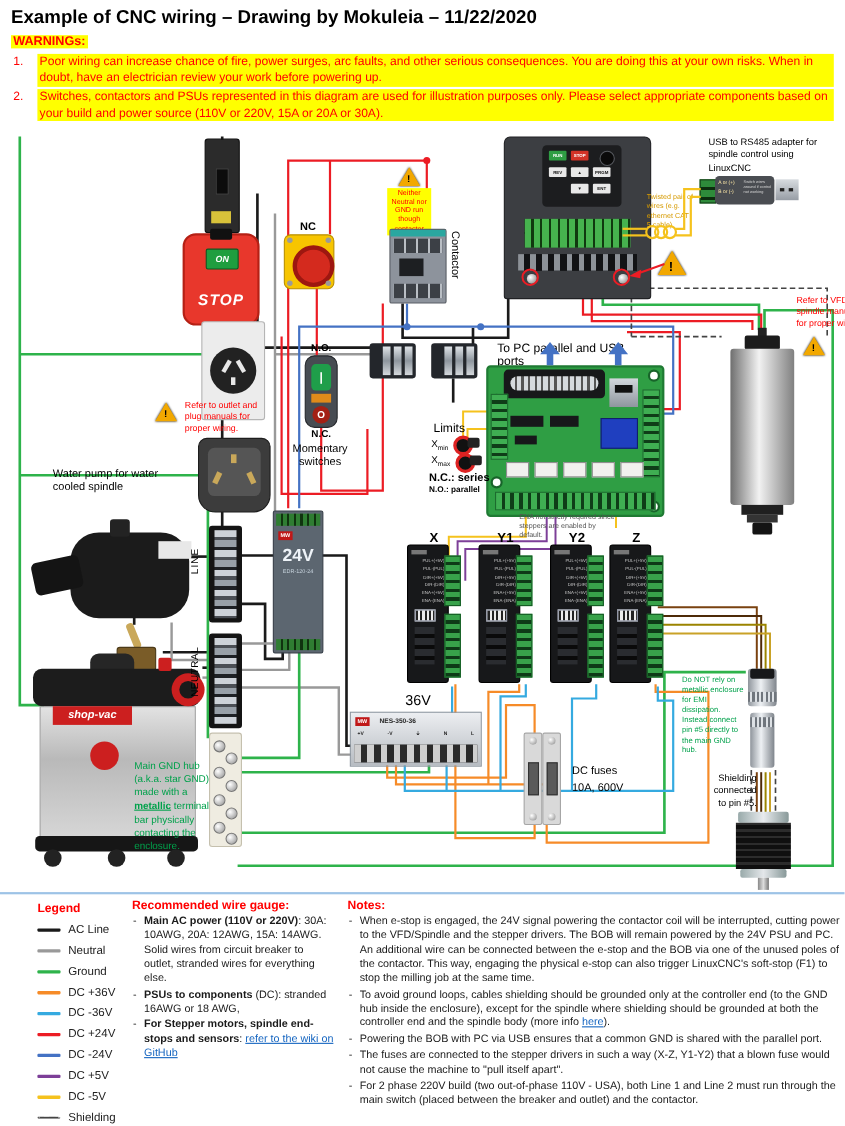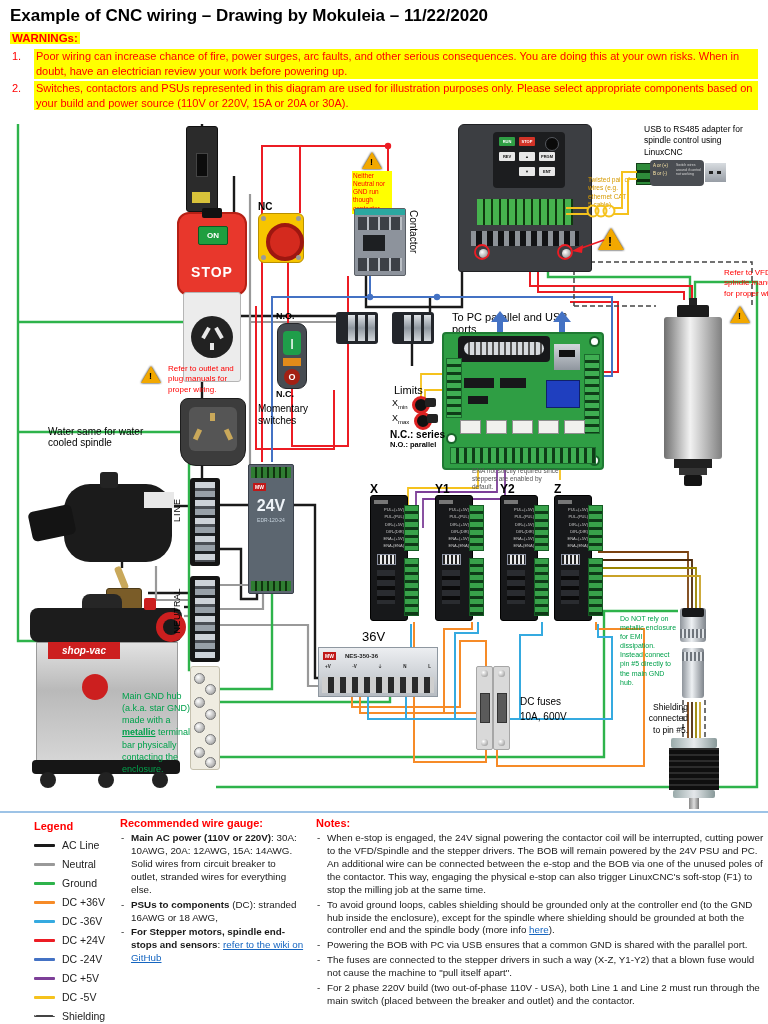--- a/index.html
+++ b/index.html
@@ -15,21 +15,21 @@
   #warnlist{left:10px;top:47px;width:748px;}
   
   svg.wires{left:0;top:0;z-index:1;}
   svg.wtop{left:0;top:0;z-index:3;pointer-events:none;}
   #comps{left:0;top:0;width:768px;height:1024px;z-index:2;}
   
   .lbl{font-size:10px;color:#000;}
   .red{color:#ff0000;}
   .grn{color:#00a14b;}
   .gold{color:#d69a00;}
-  .ctr{}
+  .ctr{text-align:center;}
   .vert{writing-mode:vertical-rl;}
   .vert180{writing-mode:vertical-rl;transform:rotate(180deg);}
   
   .tri{width:0;height:0;border-left:13px solid transparent;border-right:13px solid transparent;border-bottom:22px solid #f2a800;filter:drop-shadow(0 0 1px #000);}
   .tri .bang{position:absolute;left:-3px;top:7px;font-size:12px;font-weight:bold;color:#000;}
   .tri.sm{border-left-width:10px;border-right-width:10px;border-bottom-width:17px;}
   .tri.sm .bang{left:-2px;top:5px;font-size:9px;}
   
   .breaker{background:#2b2b2b;border-radius:3px;border:1px solid #111;}
   .breaker .tog{position:absolute;left:9px;top:26px;width:10px;height:22px;background:#0c0c0c;border:1px solid #444;}
@@ -273,21 +273,21 @@
     </g>
   </svg>
 
   <div class="ab" id="comps">
 
     <div class="ab breaker" style="left:186px;top:126px;width:30px;height:84px;">
       <div class="tog"></div>
       <div class="stick"></div>
     </div>
 
-    <div class="ab stopsw" style="left:177px;top:212px;width:66px;height:80px;">
+    <div class="ab stopsw" style="left:166px;top:212px;width:66px;height:80px;font-style:italic;">
       <div class="clip"></div>
       <div class="onbtn">ON</div>
       <div class="stoptxt">STOP</div>
     </div>
 
     <div class="ab outlet" style="left:183px;top:292px;width:56px;height:88px;">
       <div class="face"></div>
       <div class="sl" style="left:20px;top:34px;transform:rotate(30deg);"></div>
       <div class="sl" style="left:33px;top:34px;transform:rotate(-30deg);"></div>
       <div class="sl" style="left:26px;top:50px;height:7px;"></div>
@@ -298,21 +298,21 @@
       </div>
     <div class="ab red" style="left:168px;top:364px;width:80px;font-size:8px;line-height:1.3;">Refer to outlet and plug manuals for proper wiring.</div>
 
     <div class="ab plug" style="left:180px;top:398px;width:64px;height:66px;">
       <div class="face"></div>
       <div class="pr" style="left:14px;top:30px;transform:rotate(25deg);"></div>
       <div class="pr" style="left:45px;top:30px;transform:rotate(-25deg);"></div>
       <div class="pr" style="left:29px;top:14px;height:8px;"></div>
     </div>
 
-    <div class="ab lbl" style="left:48px;top:426px;width:110px;">Water same for water cooled spindle</div>
+    <div class="ab lbl" style="left:48px;top:426px;width:110px;">Water pump for water cooled spindle</div>
     <div class="ab pump" style="left:30px;top:474px;width:150px;height:100px;">
       <div class="body"></div>
       <div class="snout"></div>
       <div class="stub"></div>
       <div class="tag"></div>
     </div>
 
     <div class="ab toggle" style="left:96px;top:566px;width:56px;height:50px;">
       <div class="lever"></div>
       <div class="base"></div>

